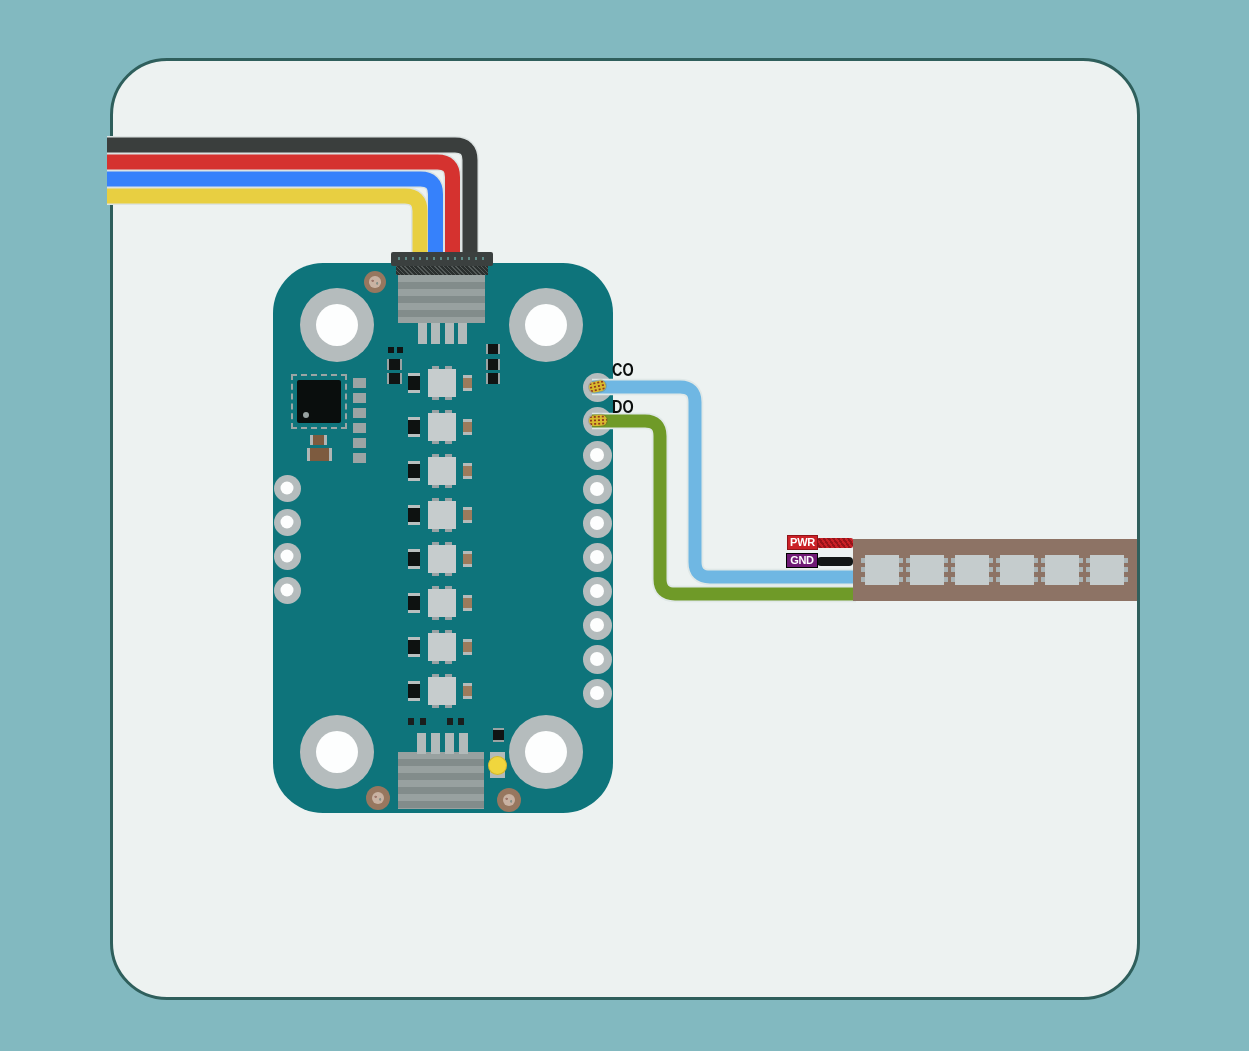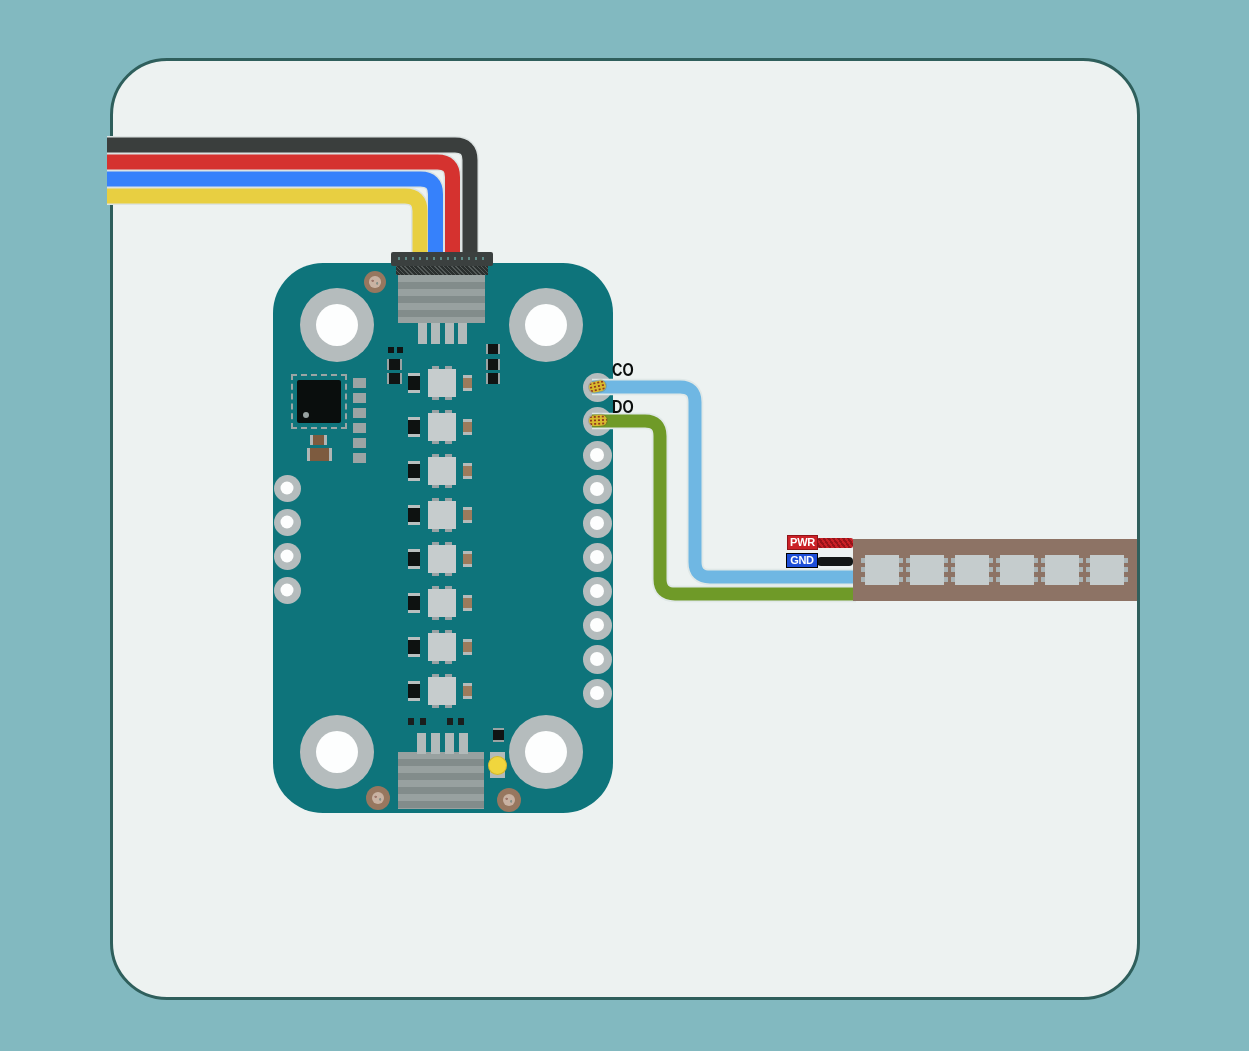--- a/index.html
+++ b/index.html
@@ -77,21 +77,21 @@
   .strip{position:absolute;left:853px;top:539px;width:284px;height:62px;background:#8d7365}
   .cell{position:absolute;top:16px;width:34px;height:30px;background:#c5cccd}
   .cell::before,.cell::after{content:"";position:absolute;top:3px;width:4px;height:24px;
       background:repeating-linear-gradient(180deg,#aab4b6 0 5px,transparent 5px 9.5px)}
   .cell::before{left:-4px}.cell::after{right:-4px}
 
   
   .tag{position:absolute;height:15px;color:#fff;font-weight:700;font-size:11px;line-height:13px;
       text-align:center;letter-spacing:-0.3px;box-sizing:border-box}
   .tag.pwr{left:787px;top:535px;width:31px;background:#cb2127;border:1px solid #911318}
-  .tag.gnd{left:786px;top:553px;width:32px;background:#1d4ed8;border:1px solid #000}
+  .tag.gnd{left:786px;top:553px;width:32px;background:#701a75;border:1px solid #000}
   .stub{position:absolute}
   .stub.pwr{left:817px;top:538px;width:36px;height:10px;border-radius:2px;
       background:repeating-linear-gradient(55deg,#c92026 0 2px,#961419 2px 4px)}
   .stub.gnd{left:817px;top:557px;width:36px;height:9px;border-radius:4px;background:#131616}
   .pinlabel{position:absolute;font-weight:700;font-size:18px;line-height:14px;color:#0b0e0d;
       transform:scaleX(0.8);transform-origin:left top}
   .pinlabel.co{left:612px;top:363px}
   .pinlabel.do{left:612px;top:400px}
 </style>
 </head>

